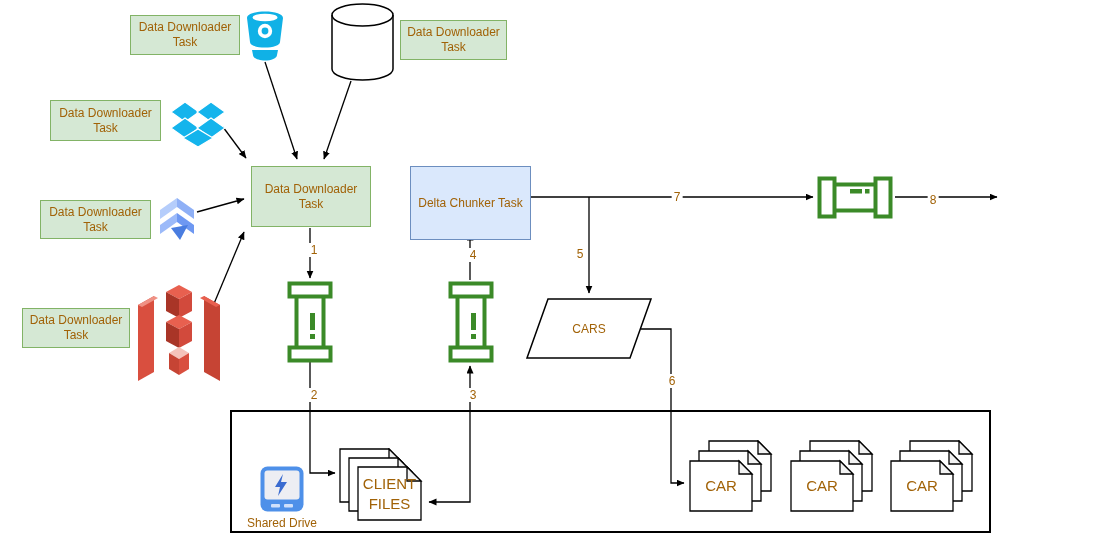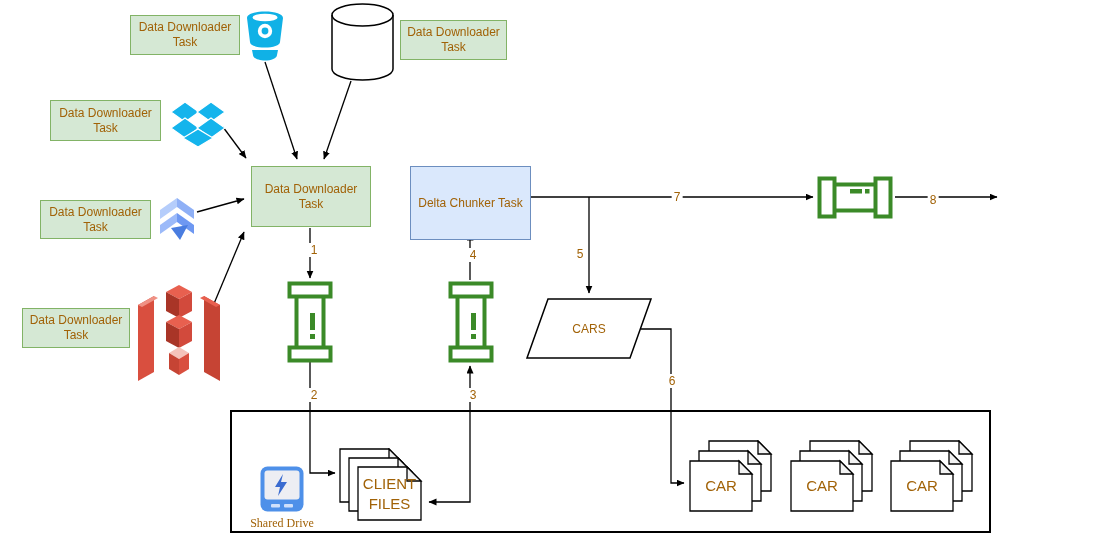--- a/index.html
+++ b/index.html
@@ -6,21 +6,21 @@
   #canvas{position:relative;width:1101px;height:541px;background:#ffffff;overflow:hidden;
           font-family:"Liberation Sans",sans-serif;color:#a16207;margin-left:20px;}
   #wires{position:absolute;left:0;top:0;}
   .node{position:absolute;display:flex;align-items:center;justify-content:center;
         text-align:center;font-size:12px;line-height:1.25;box-sizing:border-box;padding:2px;}
   .green{background:var(--green-fill,#d5e8d4);border:1px solid var(--green-stroke,#82b366);}
   .blue{background:var(--blue-fill,#dae8fc);border:1px solid var(--blue-stroke,#6c8ebf);}
   .icon,.shape{position:absolute;}
   .edge-label{position:absolute;transform:translate(-50%,-50%);background:#fff;
               font-size:12px;padding:0 2px;white-space:nowrap;}
-  .free-label{position:absolute;transform:translate(-50%,-50%);font-size:12px;white-space:nowrap;font-family:Liberation Serif, serif;}
+  .free-label{position:absolute;transform:translate(-50%,-50%);font-size:12px;white-space:nowrap;}
   #container-box{position:absolute;left:210px;top:410px;width:761px;height:123px;
                  border:2px solid #000;box-sizing:border-box;}
   .doc-text{position:absolute;display:flex;flex-direction:column;align-items:center;
             justify-content:center;font-size:15px;line-height:1.3;text-align:center;}
   .shape-label{position:absolute;left:0;top:0;right:0;bottom:0;display:flex;
                align-items:center;justify-content:center;font-size:12px;}
 </style>
 </head>
 <body>
 

